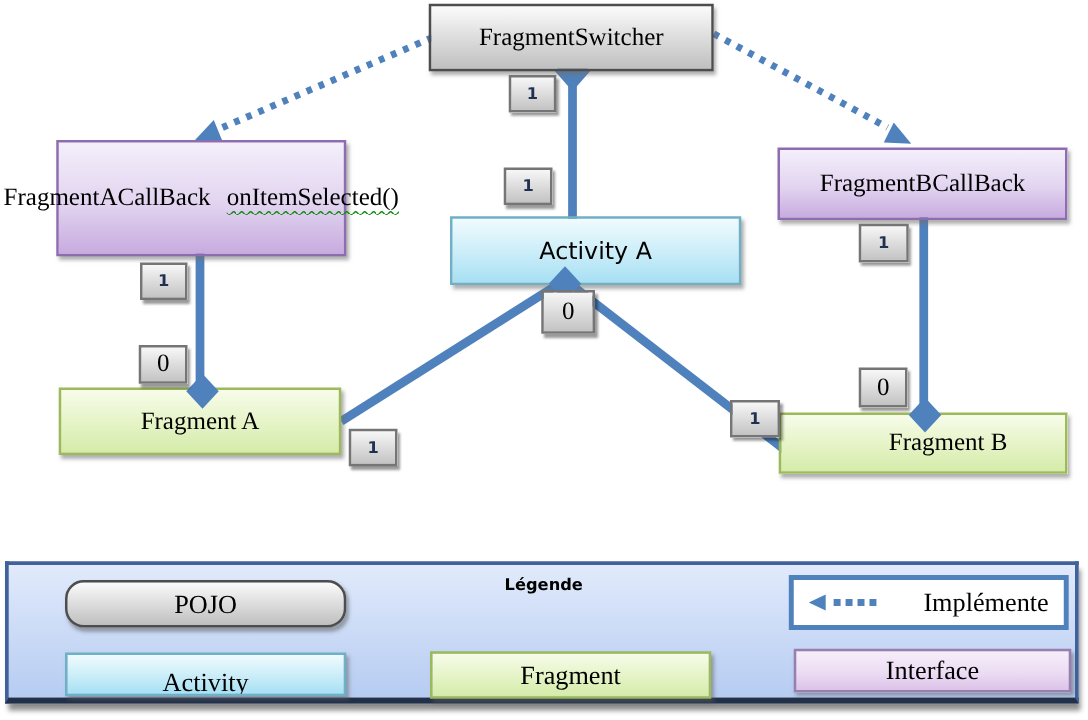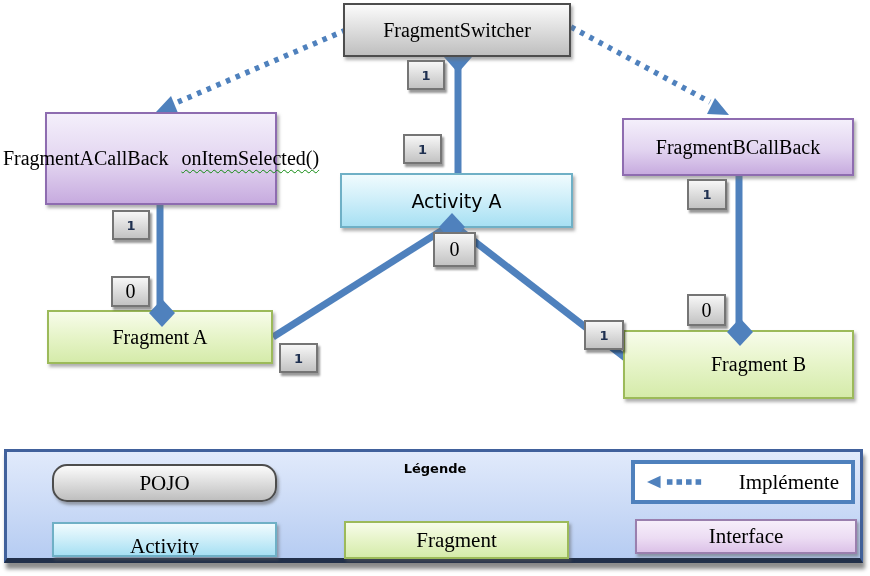--- a/index.html
+++ b/index.html
@@ -7,21 +7,21 @@
          font-family:"Liberation Serif",serif;}
   svg.layer{position:absolute;left:0;top:0;}
   #base-layer{z-index:1;}
   #overlay-layer{z-index:3;}
 
   .node{position:absolute;z-index:2;box-sizing:border-box;display:flex;align-items:center;
         justify-content:center;text-align:center;border:2px solid #555;color:#000;
         font-size:20px;box-shadow:2px 3px 3px rgba(110,110,110,.55);}
   .node.gray{background:linear-gradient(#fbfbfb,#e0e0e0 45%,#bfbfbf);border-color:#4d4d4d;}
   .node.purple{background:linear-gradient(#f4effb,#e2d4f0 55%,#c7abdf);border-color:#8e6cb0;}
-  .node.cyan{background:linear-gradient(#f0fbfe,#cdeef9 50%,#a7e0f3);border-color:#6fb0c6;}
+  .node.cyan{background:linear-gradient(#f0fbfe,#cdeef9 50%,#a7e0f3);border-color:#6fb0c6;margin-left:20px;}
   .node.green{background:linear-gradient(#f7fcea,#e6f4c8 50%,#d5ebaa);border-color:#9cba5a;}
   .node.col{flex-direction:row;gap:13px;}
   .node.sans{font-family:"DejaVu Sans",sans-serif;font-size:19px;}
   .squiggle{text-decoration:underline;text-decoration-style:wavy;
             text-decoration-color:#108a10;text-decoration-thickness:1px;text-underline-offset:4px;}
 
   .mult{position:absolute;z-index:4;box-sizing:border-box;display:flex;align-items:center;
         justify-content:center;background:linear-gradient(#f7f7f7,#dadada 55%,#c3c3c3);
         border:2px solid #757575;box-shadow:2px 3px 2px rgba(0,0,0,.4);
         font-family:"DejaVu Sans",sans-serif;font-weight:bold;font-size:13px;color:#1f3050;}
@@ -80,21 +80,21 @@
   </div>
 
   <div class="node cyan sans" style="left:340px;top:173px;width:233px;height:55px;">
     <span class="txt">Activity A</span>
   </div>
 
   <div class="node green" style="left:47px;top:310px;width:226px;height:54px;">
     <span class="txt">Fragment A</span>
   </div>
 
-  <div class="node green" style="left:623px;top:330px;width:231px;height:69px;padding-left:40px;">
+  <div class="node green" style="left:623px;top:330px;width:231px;height:49px;padding-left:40px;">
     <span class="txt">Fragment B</span>
   </div>
 
   <svg id="overlay-layer" class="layer" width="870" height="449">
     <g fill="#4f81bd">
       <polygon points="162,299 175,313 162,327 149,313"></polygon>
       <polygon points="740,318 753,332 740,346 727,332"></polygon>
       <polygon points="452,213 465,227 452,241 439,227"></polygon>
     </g>
   </svg>

